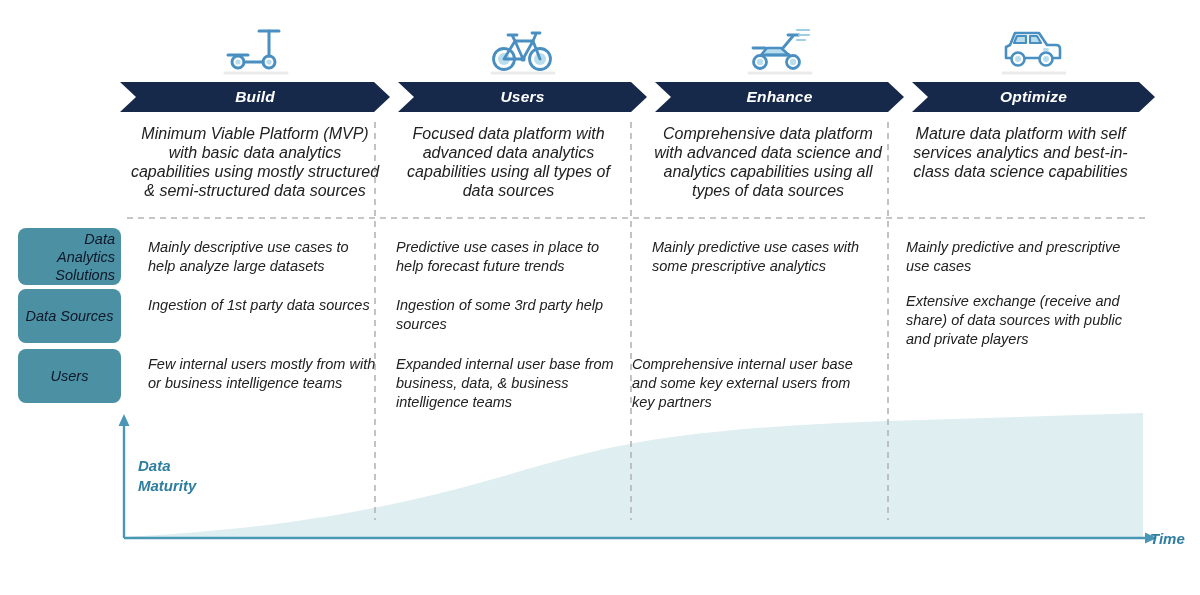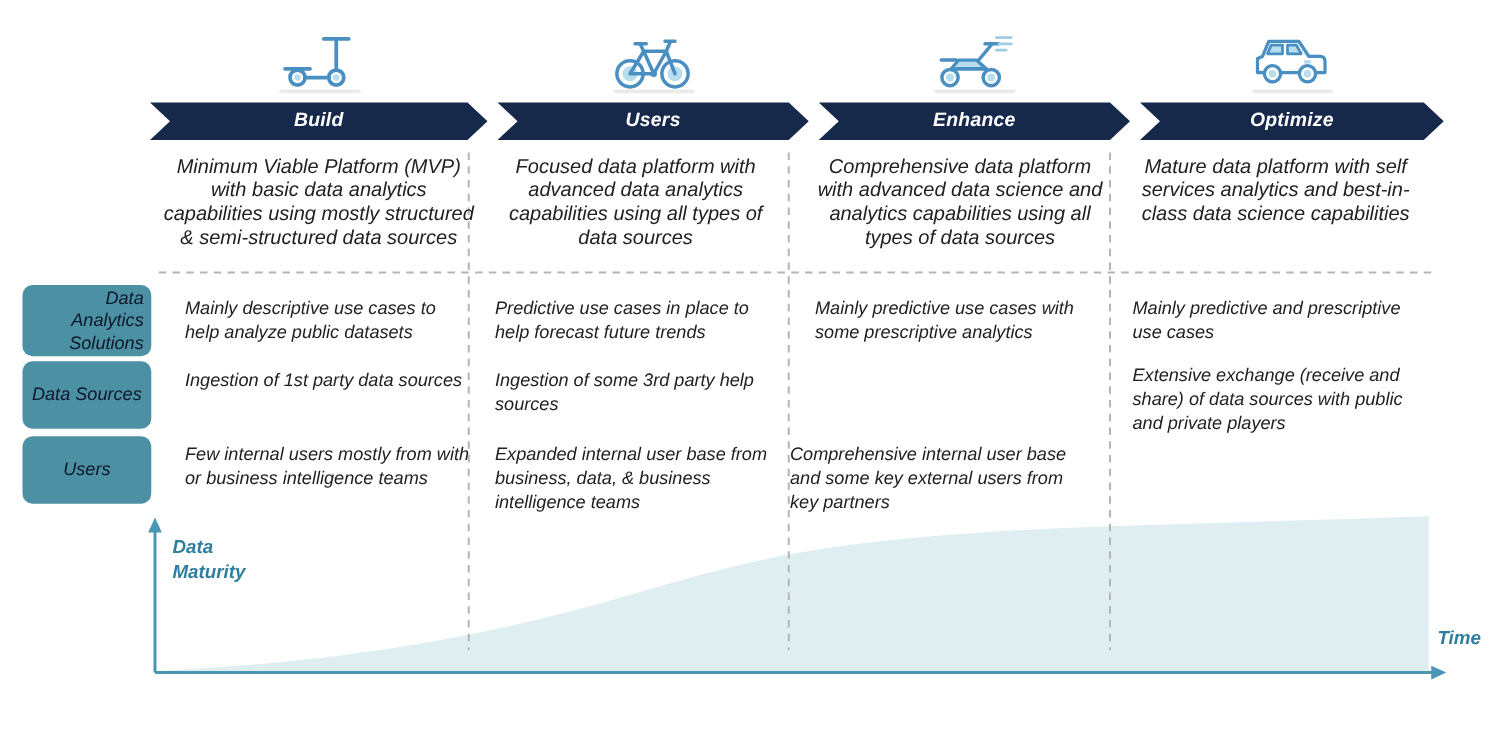--- a/index.html
+++ b/index.html
@@ -20,21 +20,21 @@
   .row-box{
     position:absolute;left:18px;width:103px;border-radius:8px;background:#4b90a3;
     display:flex;align-items:center;justify-content:center;text-align:right;
     color:#0f172a;font-style:italic;font-size:14.5px;line-height:18px;padding:2px 6px;box-sizing:border-box;
   }
   .row-cell{
     position:absolute;width:228px;text-align:left;
     font-style:italic;font-weight:500;font-size:14.5px;line-height:19px;color:#212121;
   }
   .axis-label{
-    position:absolute;color:#2e7e9f;font-weight:bold;font-style:italic;font-size:15px;line-height:20px;
+    position:absolute;color:#2e7e9f;font-weight:bold;font-style:italic;font-size:15px;line-height:20px;margin-top:28px;
   }
 </style>
 </head>
 <body>
 
 <div class="canvas">
 
   <svg class="bg" viewBox="0 0 1200 595" xmlns="http://www.w3.org/2000/svg">
 
     <g stroke="#ebebeb" stroke-width="3" stroke-linecap="round">
@@ -140,21 +140,21 @@
 
   <div class="stage-desc" style="left:130px">Minimum Viable Platform (MVP) with basic data analytics capabilities using mostly structured &amp; semi-structured data sources</div>
   <div class="stage-desc" style="left:648px;width:240px">Comprehensive data platform with advanced data science and analytics capabilities using all types of data sources</div>
   <div class="stage-desc" style="left:391px;width:235px">Focused data platform with advanced data analytics capabilities using all types of data sources</div>
   <div class="stage-desc" style="left:903px;width:235px">Mature data platform with self services analytics and best-in-class data science capabilities</div>
 
   <div class="row-box" style="top:228px;height:57px">Data Analytics Solutions</div>
   <div class="row-box" style="top:289px;height:54px">Data Sources</div>
   <div class="row-box" style="top:349px;height:54px">Users</div>
 
-  <div class="row-cell" style="left:148px;top:238px">Mainly descriptive use cases to help analyze public datasets</div>
+  <div class="row-cell" style="left:148px;top:238px">Mainly descriptive use cases to help analyze large datasets</div>
   <div class="row-cell" style="left:396px;top:238px">Predictive use cases in place to help forecast future trends</div>
   <div class="row-cell" style="left:652px;top:238px">Mainly predictive use cases with some prescriptive analytics</div>
   <div class="row-cell" style="left:906px;top:238px">Mainly predictive and prescriptive use cases</div>
 
   <div class="row-cell" style="left:148px;top:296px">Ingestion of 1st party data sources</div>
   <div class="row-cell" style="left:396px;top:296px">Ingestion of some 3rd party help sources</div>
   <div class="row-cell" style="left:906px;top:292px">Extensive exchange (receive and share) of data sources with public and private players</div>
 
   <div class="row-cell" style="left:148px;top:355px">Few internal users mostly from with or business intelligence teams</div>
   <div class="row-cell" style="left:396px;top:355px">Expanded internal user base from business, data, &amp; business intelligence teams</div>

